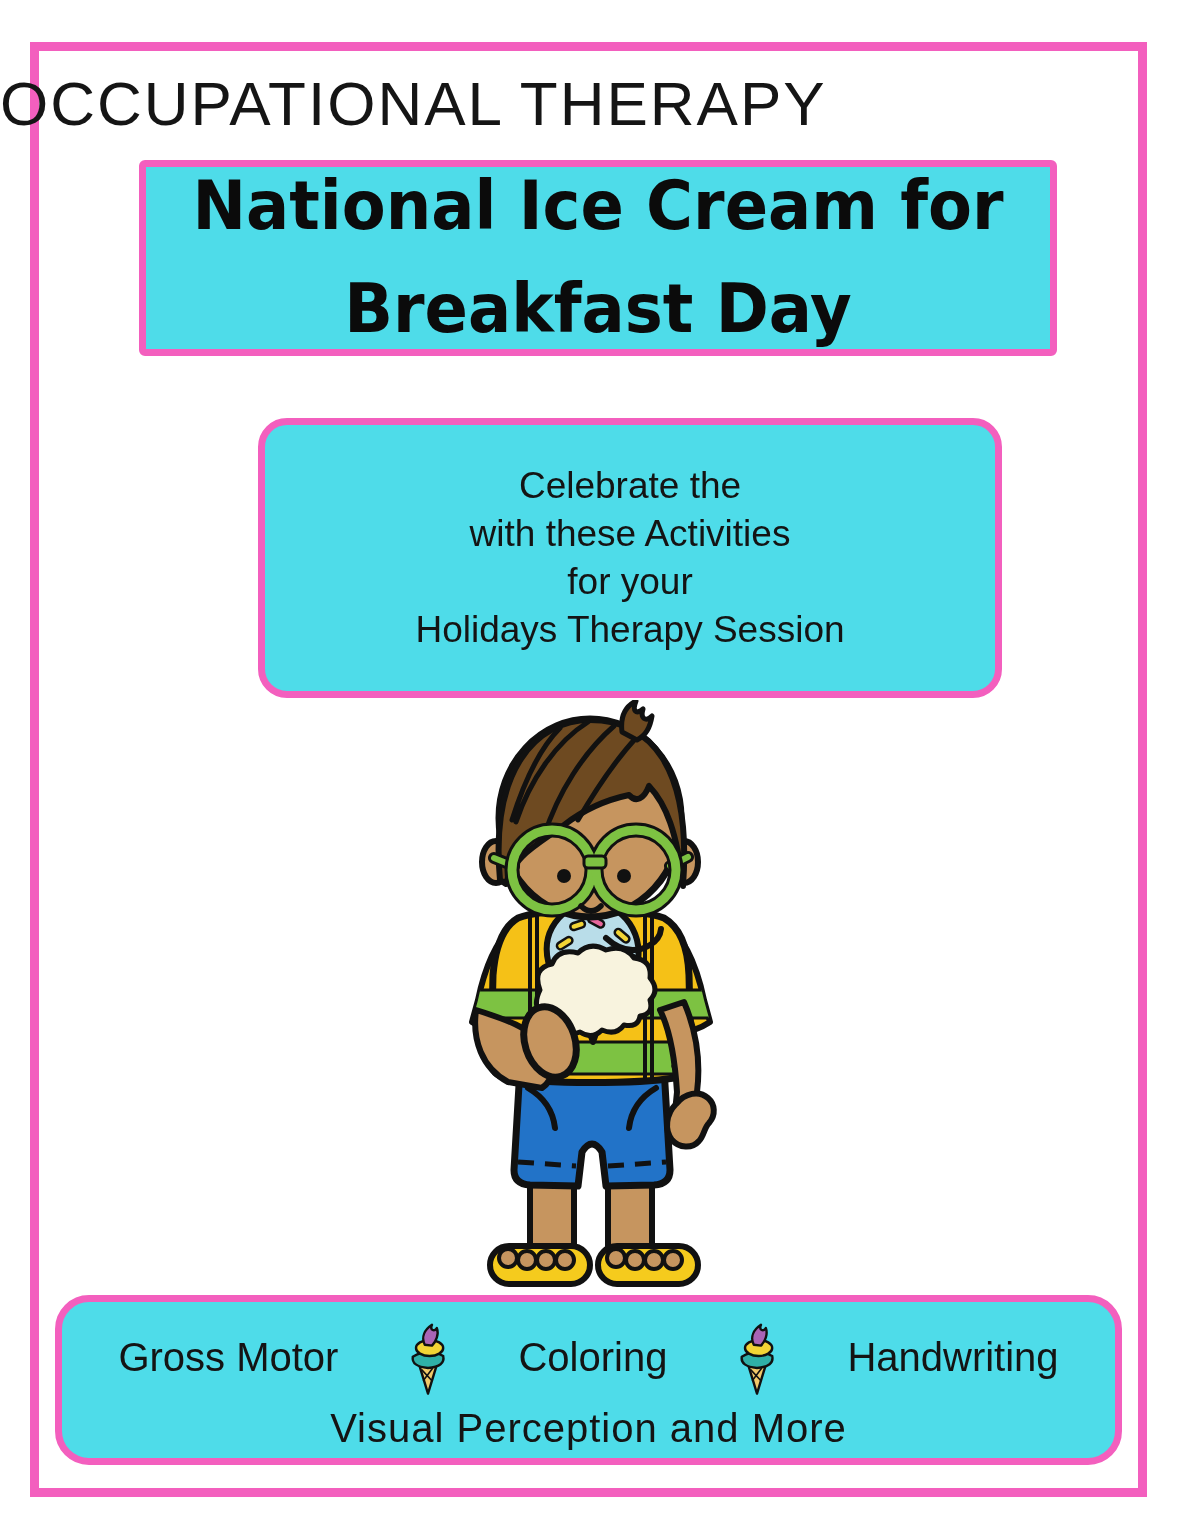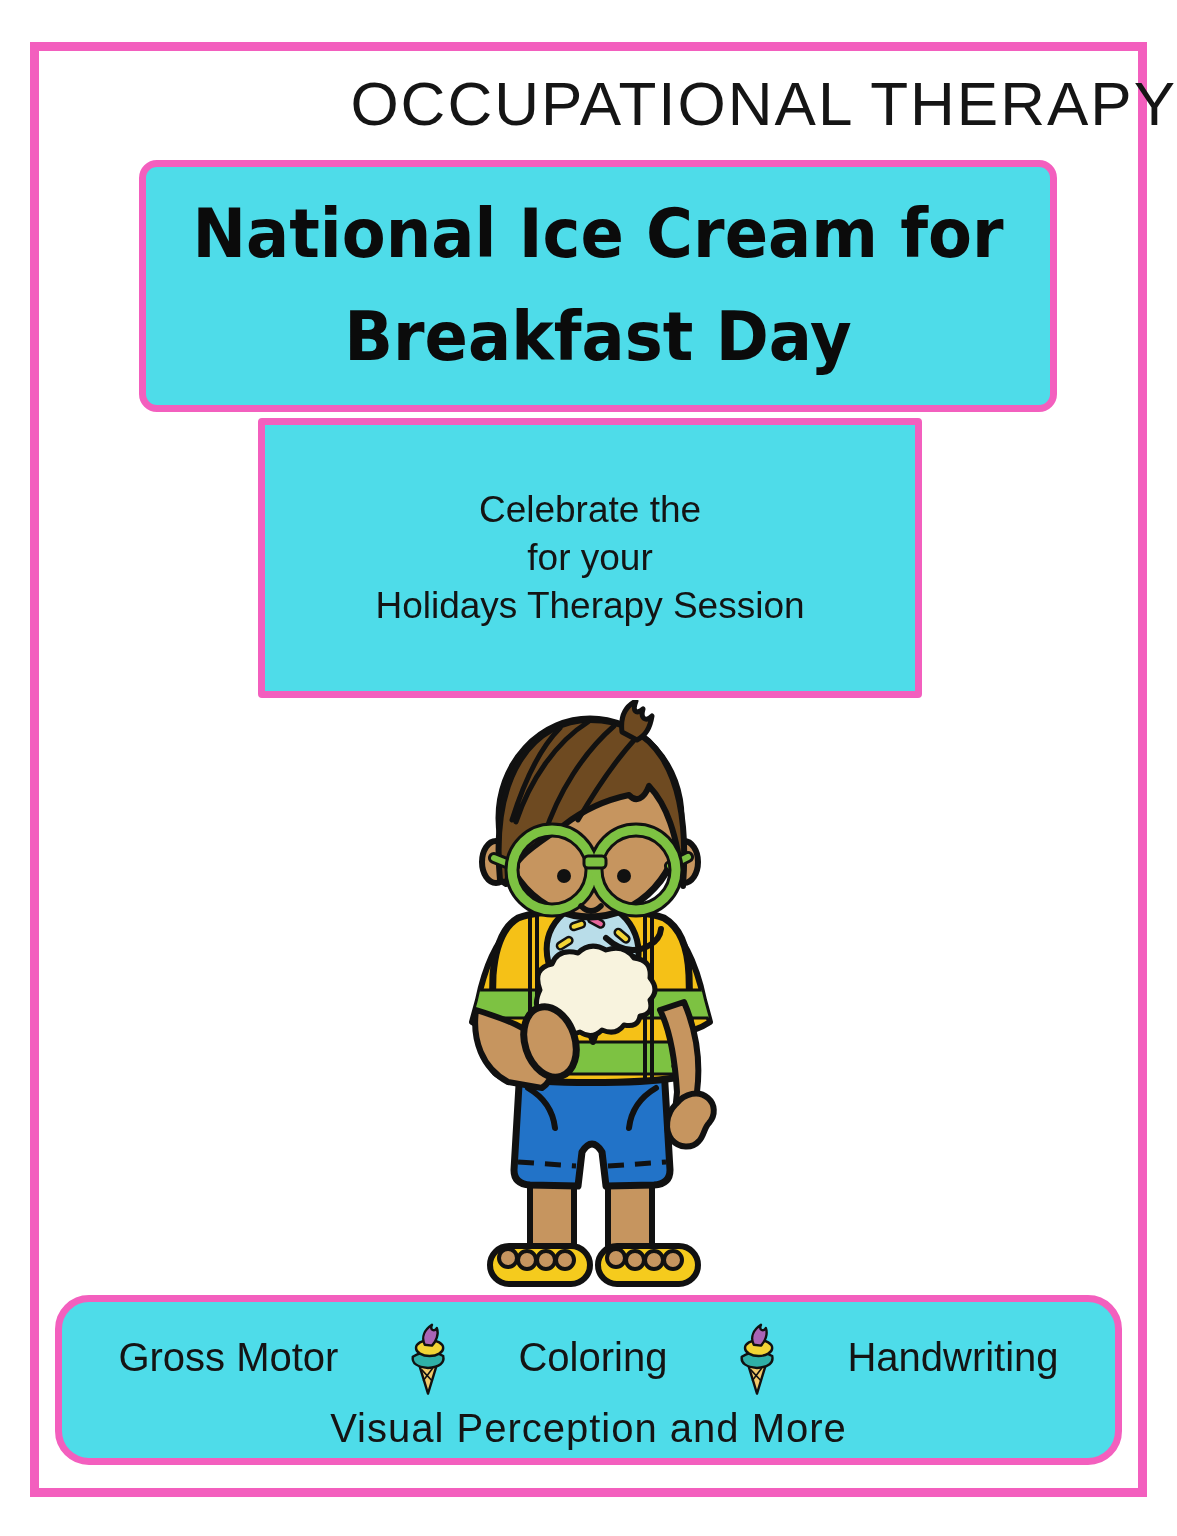--- a/index.html
+++ b/index.html
@@ -5,39 +5,39 @@
   html,body{margin:0;padding:0;}
   body{
     width:1177px;height:1536px;position:relative;background:#ffffff;
     font-family:"Liberation Sans", sans-serif;color:#111;overflow:hidden;
   }
   .frame{
     position:absolute;left:30px;top:42px;width:1099px;height:1437px;
     border:9px solid #f35fbe;background:#fff;
   }
   .header-title{
-    position:absolute;left:0;top:68px;width:100%;text-align:right;
+    position:absolute;left:0;top:68px;width:100%;text-align:left;
     font-size:62px;letter-spacing:2px;color:#151515;
     font-family:"Liberation Sans", sans-serif;
   }
   .banner{
     position:absolute;box-sizing:border-box;background:#4edce9;
     border:7px solid #f35fbe;
   }
   .title-banner{
-    left:139px;top:160px;width:918px;height:252px;border-radius:18px;
+    left:139px;top:160px;width:918px;height:196px;border-radius:6px;
     display:flex;flex-direction:column;justify-content:center;align-items:center;
   }
   .title-line{
     font-family:"DejaVu Sans", sans-serif;font-weight:800;
     font-size:64px;line-height:103px;letter-spacing:0px;color:#0b0b0b;
     transform:scaleY(1.05);
   }
   .subtitle-banner{
-    left:258px;top:418px;width:664px;height:280px;border-radius:4px;
+    left:258px;top:418px;width:744px;height:280px;border-radius:29px;
     display:flex;flex-direction:column;justify-content:center;align-items:center;
   }
   .subtitle-line{
     font-size:37px;line-height:48px;text-align:center;color:#141414;
   }
   .illustration{position:absolute;left:438px;top:700px;width:320px;height:592px;}
   .footer-banner{
     left:55px;top:1295px;width:1067px;height:170px;border-radius:34px;
     display:flex;flex-direction:column;align-items:center;
   }
@@ -58,20 +58,21 @@
 
 <div class="header-title t">OCCUPATIONAL THERAPY</div>
 
 <div class="banner title-banner">
   <div class="title-line t">National Ice Cream for</div>
   <div class="title-line t">Breakfast Day</div>
 </div>
 
 <div class="banner subtitle-banner">
   <div class="subtitle-line t">Celebrate the</div>
+  <div class="subtitle-line t">with these Activities</div>
   <div class="subtitle-line t">for your</div>
   <div class="subtitle-line t">Holidays Therapy Session</div>
 </div>
 
 <svg class="illustration" viewBox="0 0 320 592" xmlns="http://www.w3.org/2000/svg">
   <defs>
     <clipPath id="shirtClip">
       <path d="M80,218 C105,208 200,208 226,218 C243,228 250,250 251,275 L253,360 Q253,376 236,378 C200,384 106,384 70,378 Q53,376 53,360 L55,275 C57,250 63,228 80,218 Z"></path>
       <path d="M82,220 C62,234 48,262 40,300 L34,322 Q58,338 84,330 L92,292 Z"></path>
       <path d="M224,220 C244,234 258,262 266,300 L272,322 Q248,338 222,330 L214,292 Z"></path>

